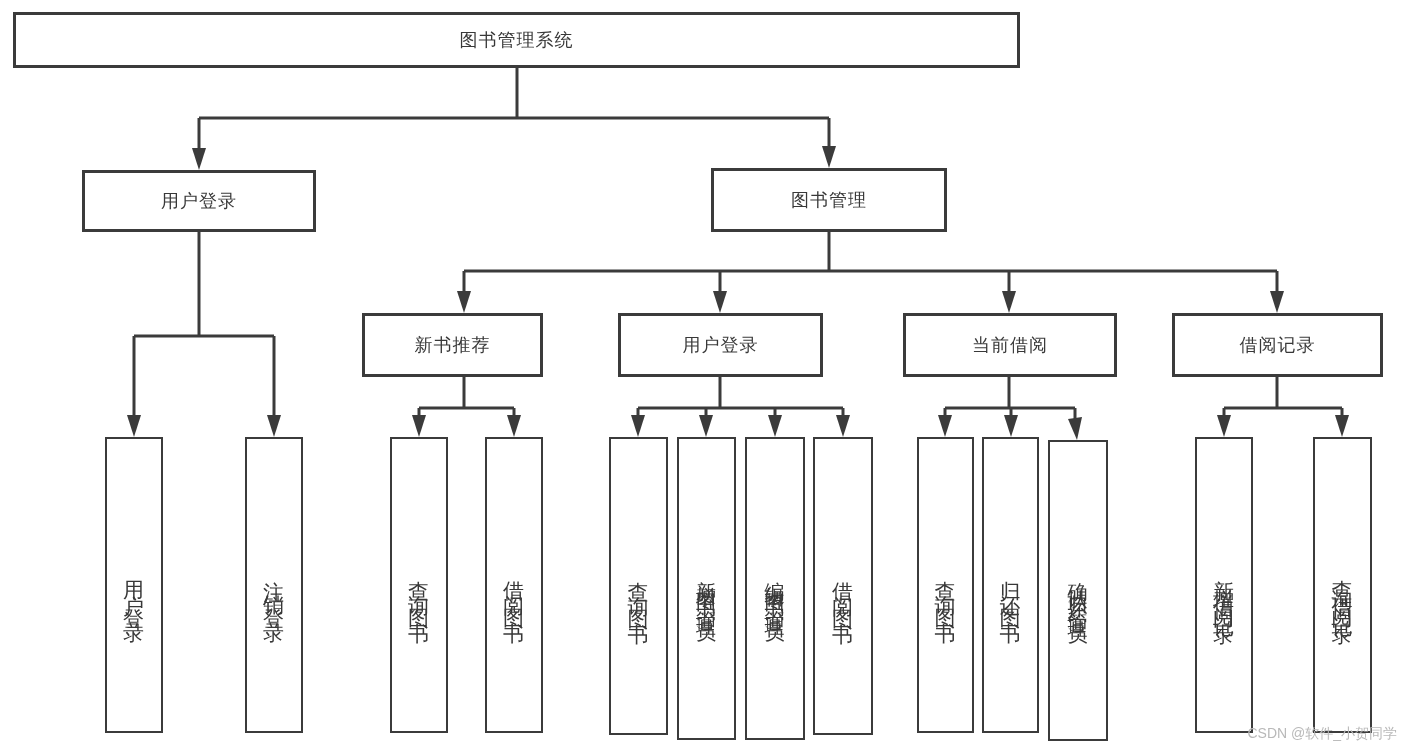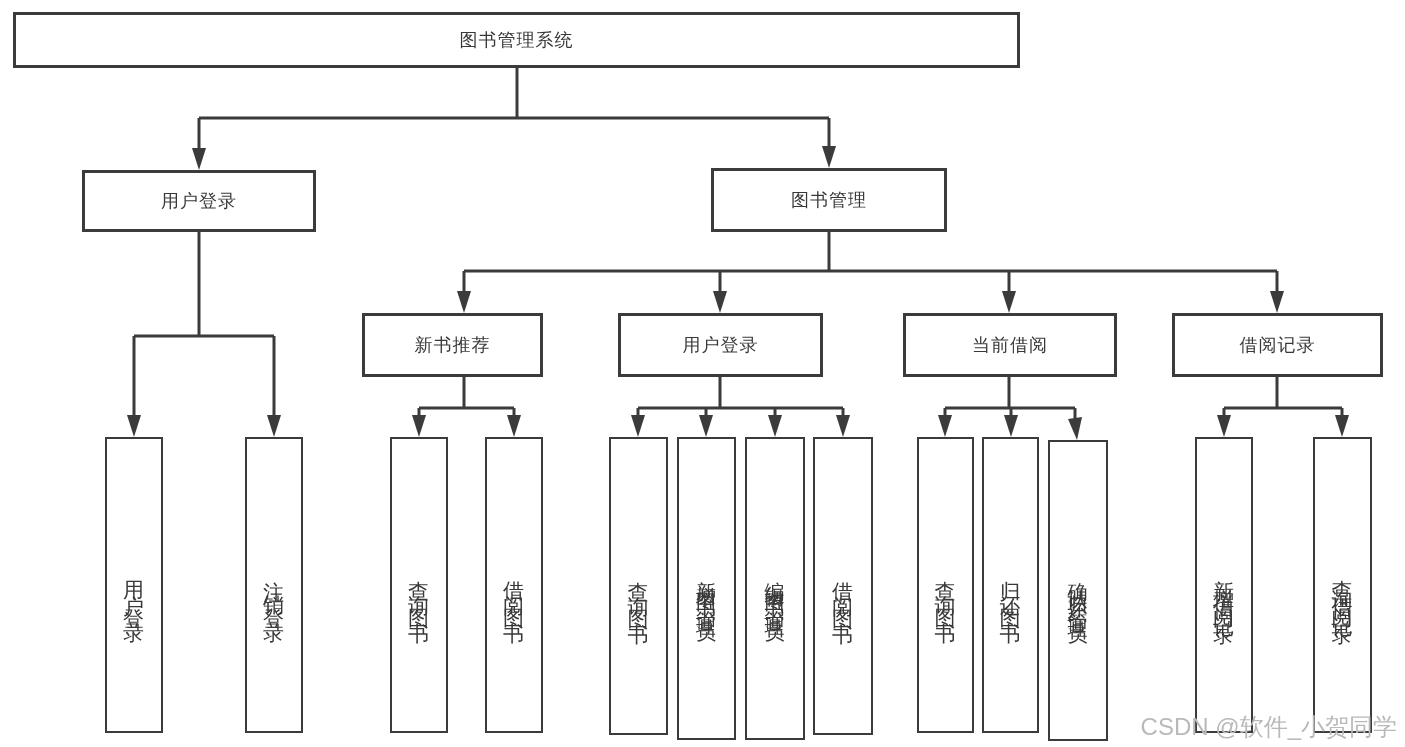--- a/index.html
+++ b/index.html
@@ -49,21 +49,21 @@
     white-space: nowrap;
     line-height: 1;
     margin-top: 14px; 
   }
   .v-node.v-mid .vtext { letter-spacing: 9px; margin-top: 9px; }
   .v-node.v-long .vtext { font-size: 20px; letter-spacing: 6px; margin-top: 6px; }
   .watermark {
     position: absolute;
     right: 8px;
     bottom: 4px;
-    font-size: 24px;
+    font-size: 14px;
     color: #b9b9b9;
     z-index: 3;
     white-space: nowrap;
   }
 </style>
 </head>
 <body>
 
 <div class="canvas">
 

